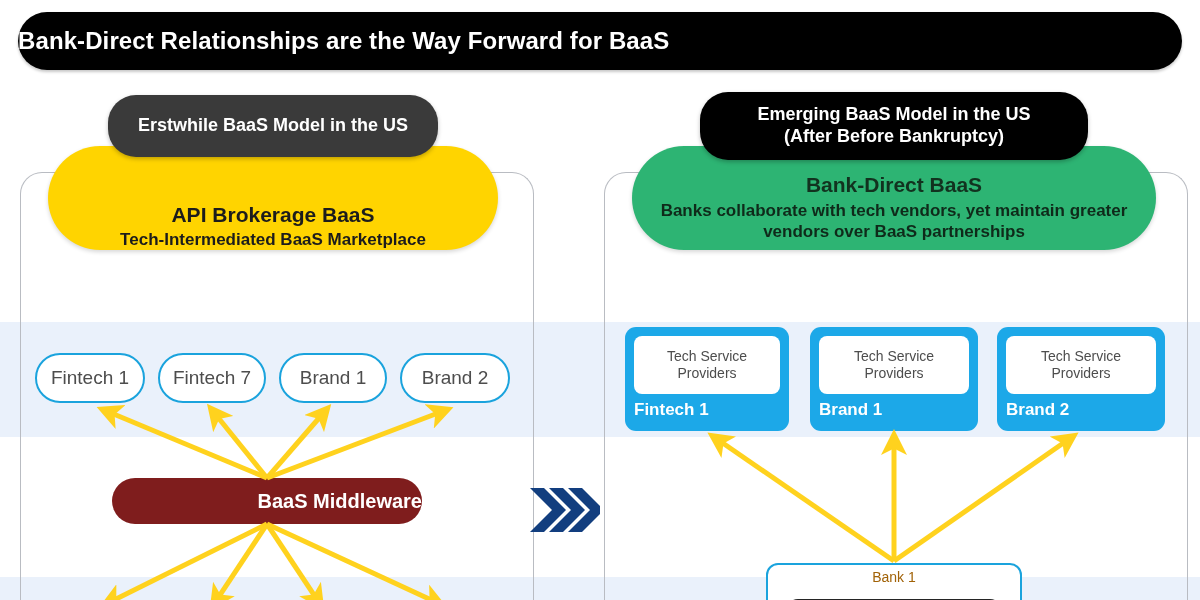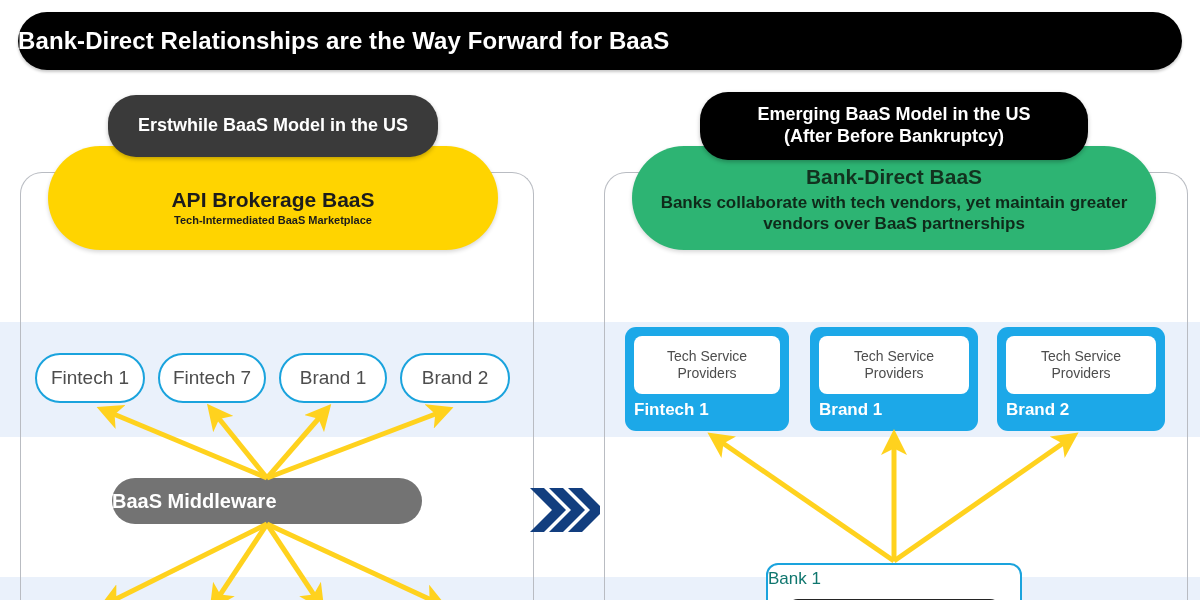--- a/index.html
+++ b/index.html
@@ -37,28 +37,28 @@
 
   
   .hdr{
     position:absolute;border-radius:70px;
     display:flex;flex-direction:column;align-items:center;
     justify-content:flex-end;text-align:center;
     box-shadow:0 2px 4px rgba(0,0,0,.16);
   }
   .hdr-yellow{
     left:48px;top:146px;width:450px;height:104px;background:#FFD400;
-    padding-bottom:22px;box-sizing:border-box;
+    box-sizing:border-box;
   }
   .hdr-green{
     left:632px;top:146px;width:524px;height:104px;background:#2DB473;
-    padding-bottom:16px;box-sizing:border-box;
+    padding-bottom:8px;box-sizing:border-box;
   }
   .hdr-title{font-size:21px;font-weight:bold;color:#1c1c1c;line-height:1.1;}
-  .hdr-sub{font-size:11px;font-weight:bold;color:#1c1c1c;line-height:1.25;margin-top:3px;}
+  .hdr-sub{font-size:17px;font-weight:bold;color:#1c1c1c;line-height:1.25;margin-top:3px;}
   .hdr-green .hdr-title{color:#12321f;}
   .hdr-green .hdr-sub{color:#0f2a1a;font-size:17px;}
 
   
   .badge{
     position:absolute;border-radius:28px;
     display:flex;flex-direction:column;align-items:center;justify-content:center;
     text-align:left;color:#fff;font-weight:bold;font-size:18px;line-height:1.2;
     box-shadow:0 2px 4px rgba(0,0,0,.25);
   }
@@ -73,22 +73,22 @@
     font-size:19px;color:#4d4d4d;box-sizing:border-box;
   }
   .pill-0{left:35px;width:110px;}
   .pill-1{left:158px;width:108px;}
   .pill-2{left:279px;width:108px;}
   .pill-3{left:400px;width:110px;}
 
   
   .middleware{
     position:absolute;left:112px;top:478px;width:310px;height:46px;
-    background:#737373;border-radius:23px;
-    display:flex;align-items:center;justify-content:flex-start;
+    background:#7f1d1d;border-radius:23px;
+    display:flex;align-items:center;justify-content:flex-end;
     color:#ffffff;font-size:20px;font-weight:bold;
   }
 
   
   .chev{position:absolute;left:528px;top:480px;width:72px;height:60px;}
 
   
   .card{
     position:absolute;top:327px;height:104px;background:#1CA8E8;
     border-radius:11px;box-sizing:border-box;padding:9px 9px 0 9px;
@@ -106,21 +106,21 @@
     margin-top:6px;color:#ffffff;font-size:17px;font-weight:bold;
   }
 
   
   .bankbox{
     position:absolute;left:766px;top:563px;width:256px;height:70px;
     background:#ffffff;border:2.6px solid #1aa3dd;border-radius:12px;
     box-sizing:border-box;
   }
   .bankbox .bname{
-    text-align:left;font-size:17px;color:#0f766e;margin-top:4px;
+    text-align:center;font-size:14px;color:#a16207;margin-top:4px;
   }
   .bankbox .binner{
     position:absolute;left:18px;right:18px;top:34px;height:40px;
     border:2.4px solid #242424;border-radius:12px;background:#fff;
   }
 
   
   .arrows{position:absolute;left:0;top:0;width:1200px;height:600px;pointer-events:none;}
 </style>
 </head>

